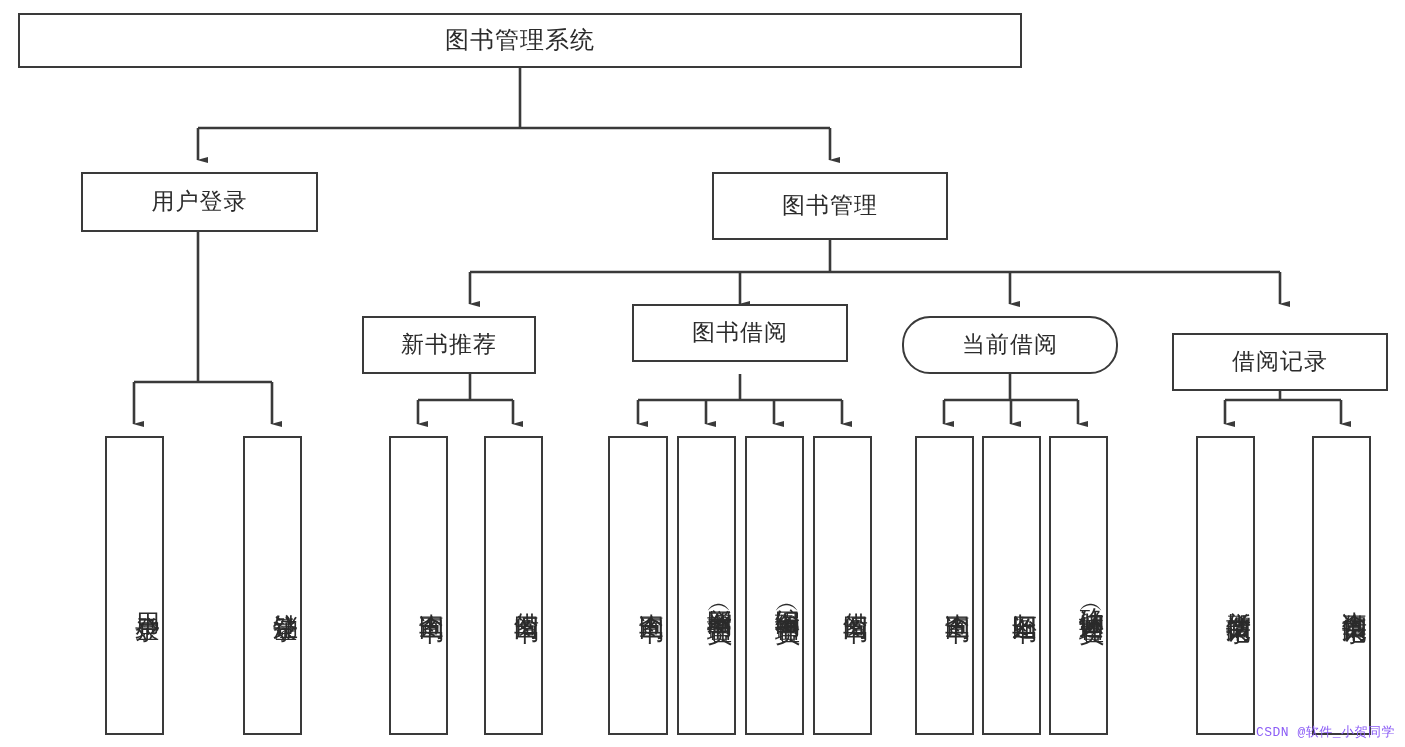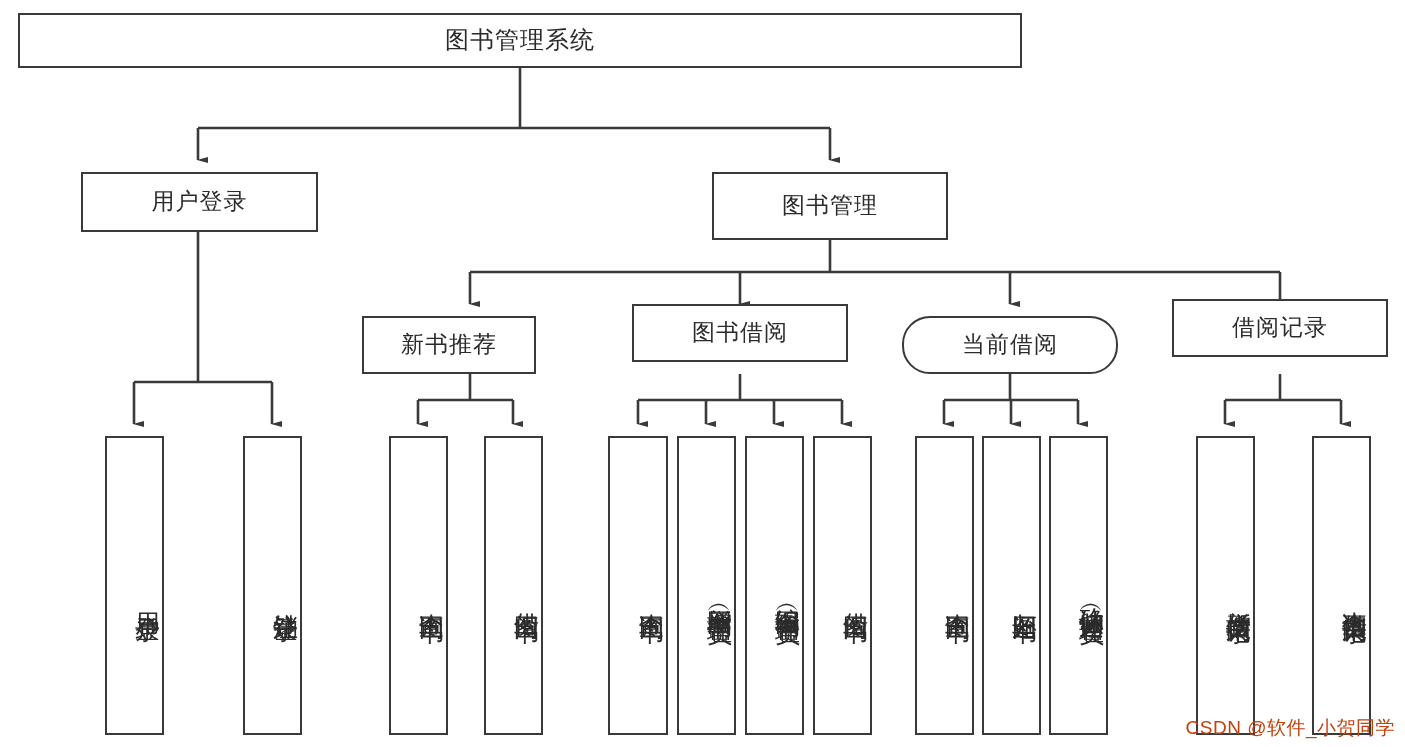--- a/index.html
+++ b/index.html
@@ -55,24 +55,25 @@
     text-orientation: upright;
     white-space: nowrap;
   }
   .node.root {
     font-size: 24px;
   }
   .watermark {
     position: absolute;
     right: 10px;
     bottom: 6px;
-    font-size: 19px;
-    color: #c2410c;
+    font-size: 13px;
+    color: #8b5cf6;
     letter-spacing: 0.5px;
     white-space: nowrap;
+    font-family: Liberation Mono, monospace;
   }
 </style>
 </head>
 <body>
 
 <div id="canvas">
 
   <svg id="wires" viewBox="0 0 1405 747">
     <defs>
       <marker id="arw" markerWidth="10" markerHeight="12" refX="3" refY="10" orient="auto" markerUnits="userSpaceOnUse">
@@ -136,21 +137,21 @@
 
   <div class="node horiz" style="left:362px; top:316px; width:174px; height:58px;">
     <span>新书推荐</span>
   </div>
   <div class="node horiz" style="left:632px; top:304px; width:216px; height:58px;">
     <span>图书借阅</span>
   </div>
   <div class="node horiz" style="left:902px; top:316px; width:216px; height:58px;border-radius:28px;">
     <span>当前借阅</span>
   </div>
-  <div class="node horiz" style="left:1172px; top:299px; width:216px; height:58px;">
+  <div class="node horiz" style="left:1172px; top:333px; width:216px; height:58px;">
     <span>借阅记录</span>
   </div>
 
   <div class="node vert" style="left:105px; top:436px; width:59px; height:299px;">
     <span class="vlabel">用户登录</span>
   </div>
   <div class="node vert" style="left:243px; top:436px; width:59px; height:299px;">
     <span class="vlabel">注销登录</span>
   </div>
 

